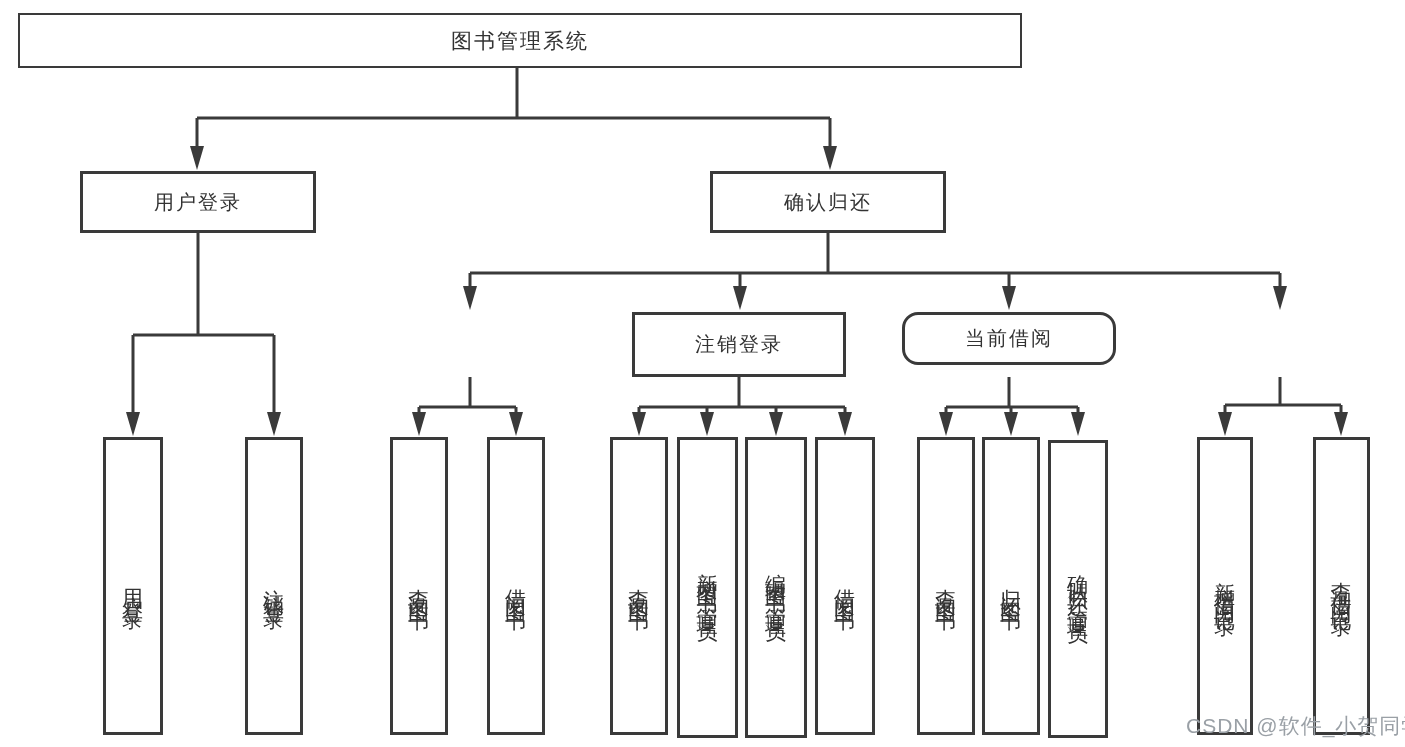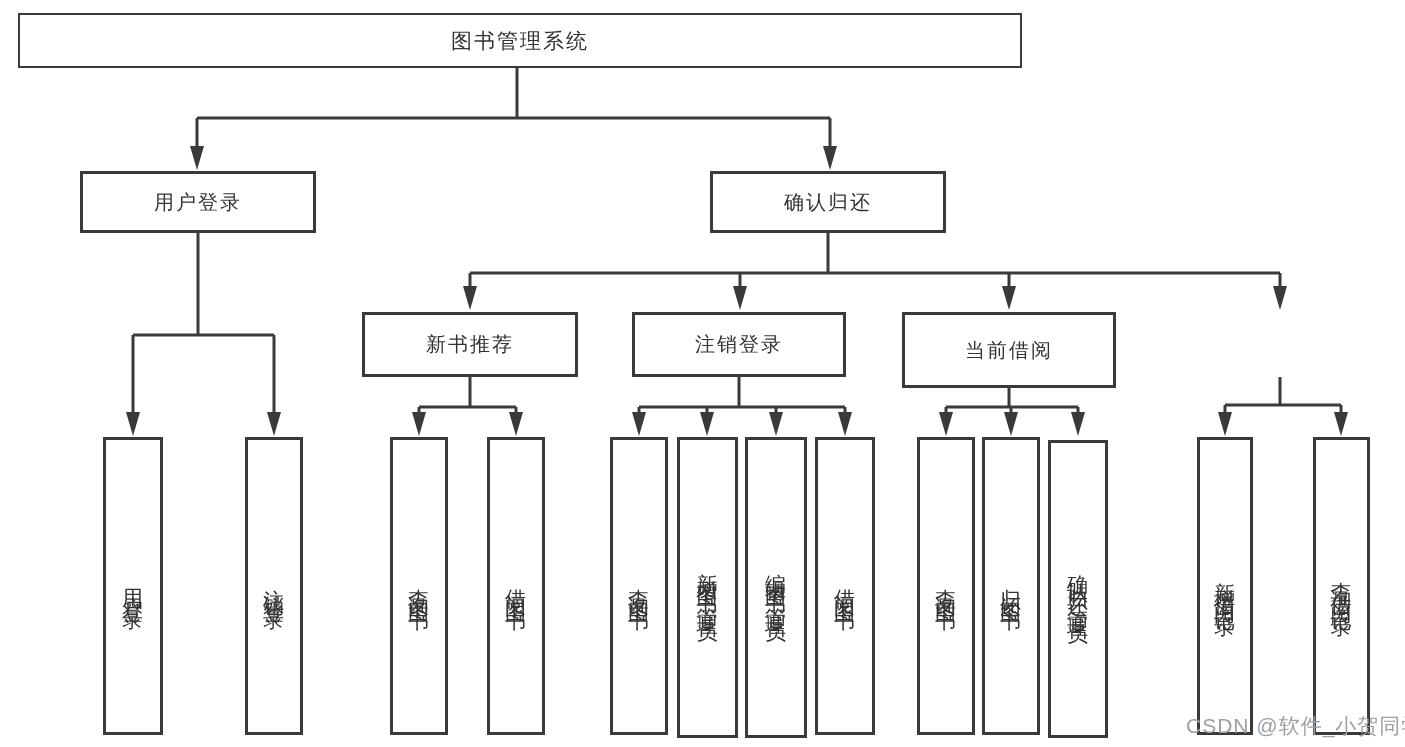--- a/index.html
+++ b/index.html
@@ -127,27 +127,24 @@
     <span>图书管理系统</span>
   </div>
 
   <div class="node hbox" style="left:80px; top:171px; width:236px; height:62px;">
     <span>用户登录</span>
   </div>
   <div class="node hbox" style="left:710px; top:171px; width:236px; height:62px;">
     <span>确认归还</span>
   </div>
 
-  <div class="node hbox" style="left:362px; top:312px; width:216px; height:65px;">
-    <span>新书推荐</span>
-  </div>
   <div class="node hbox" style="left:632px; top:312px; width:214px; height:65px;">
     <span>注销登录</span>
   </div>
-  <div class="node hbox" style="left:902px; top:312px; width:214px; height:76px;">
+  <div class="node hbox" style="left:902px; top:312px; width:214px; height:53px;border-radius:16px;">
     <span>当前借阅</span>
   </div>
 
   <div class="node vbox" style="left:103px; top:437px; width:60px; height:298px;">
     <span>用户登录</span>
   </div>
   <div class="node vbox" style="left:245px; top:437px; width:58px; height:298px;">
     <span>注销登录</span>
   </div>
 

